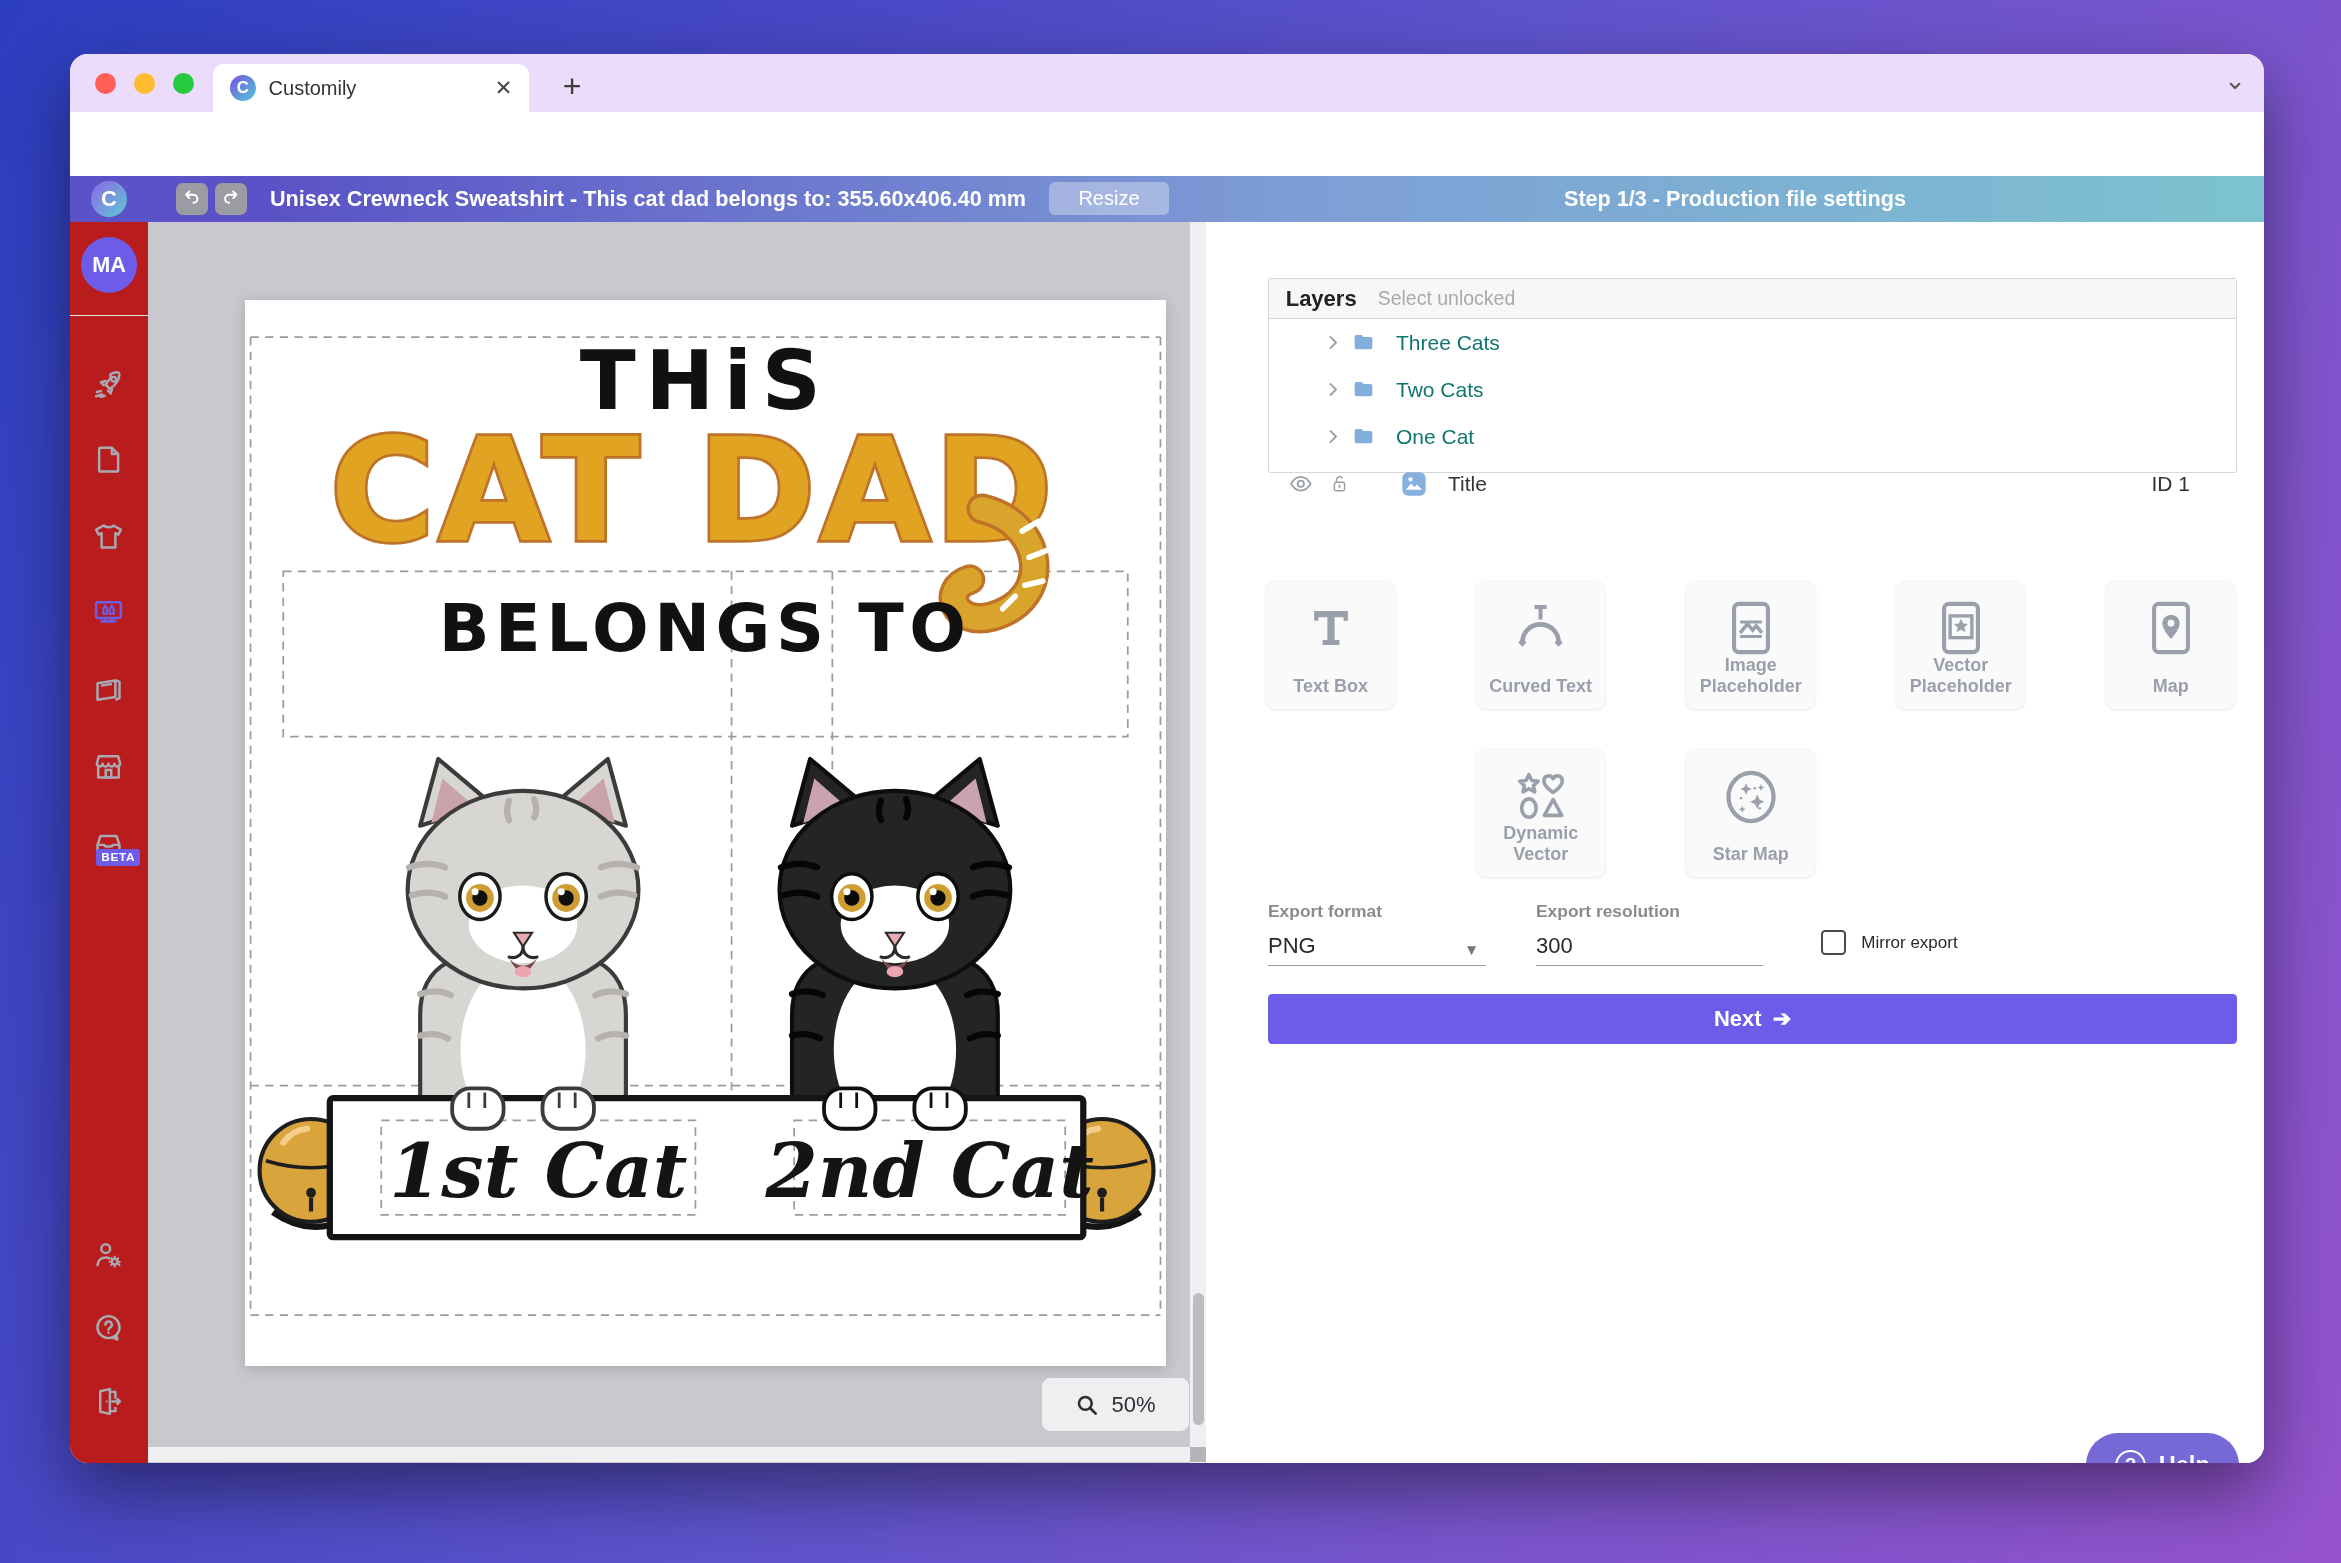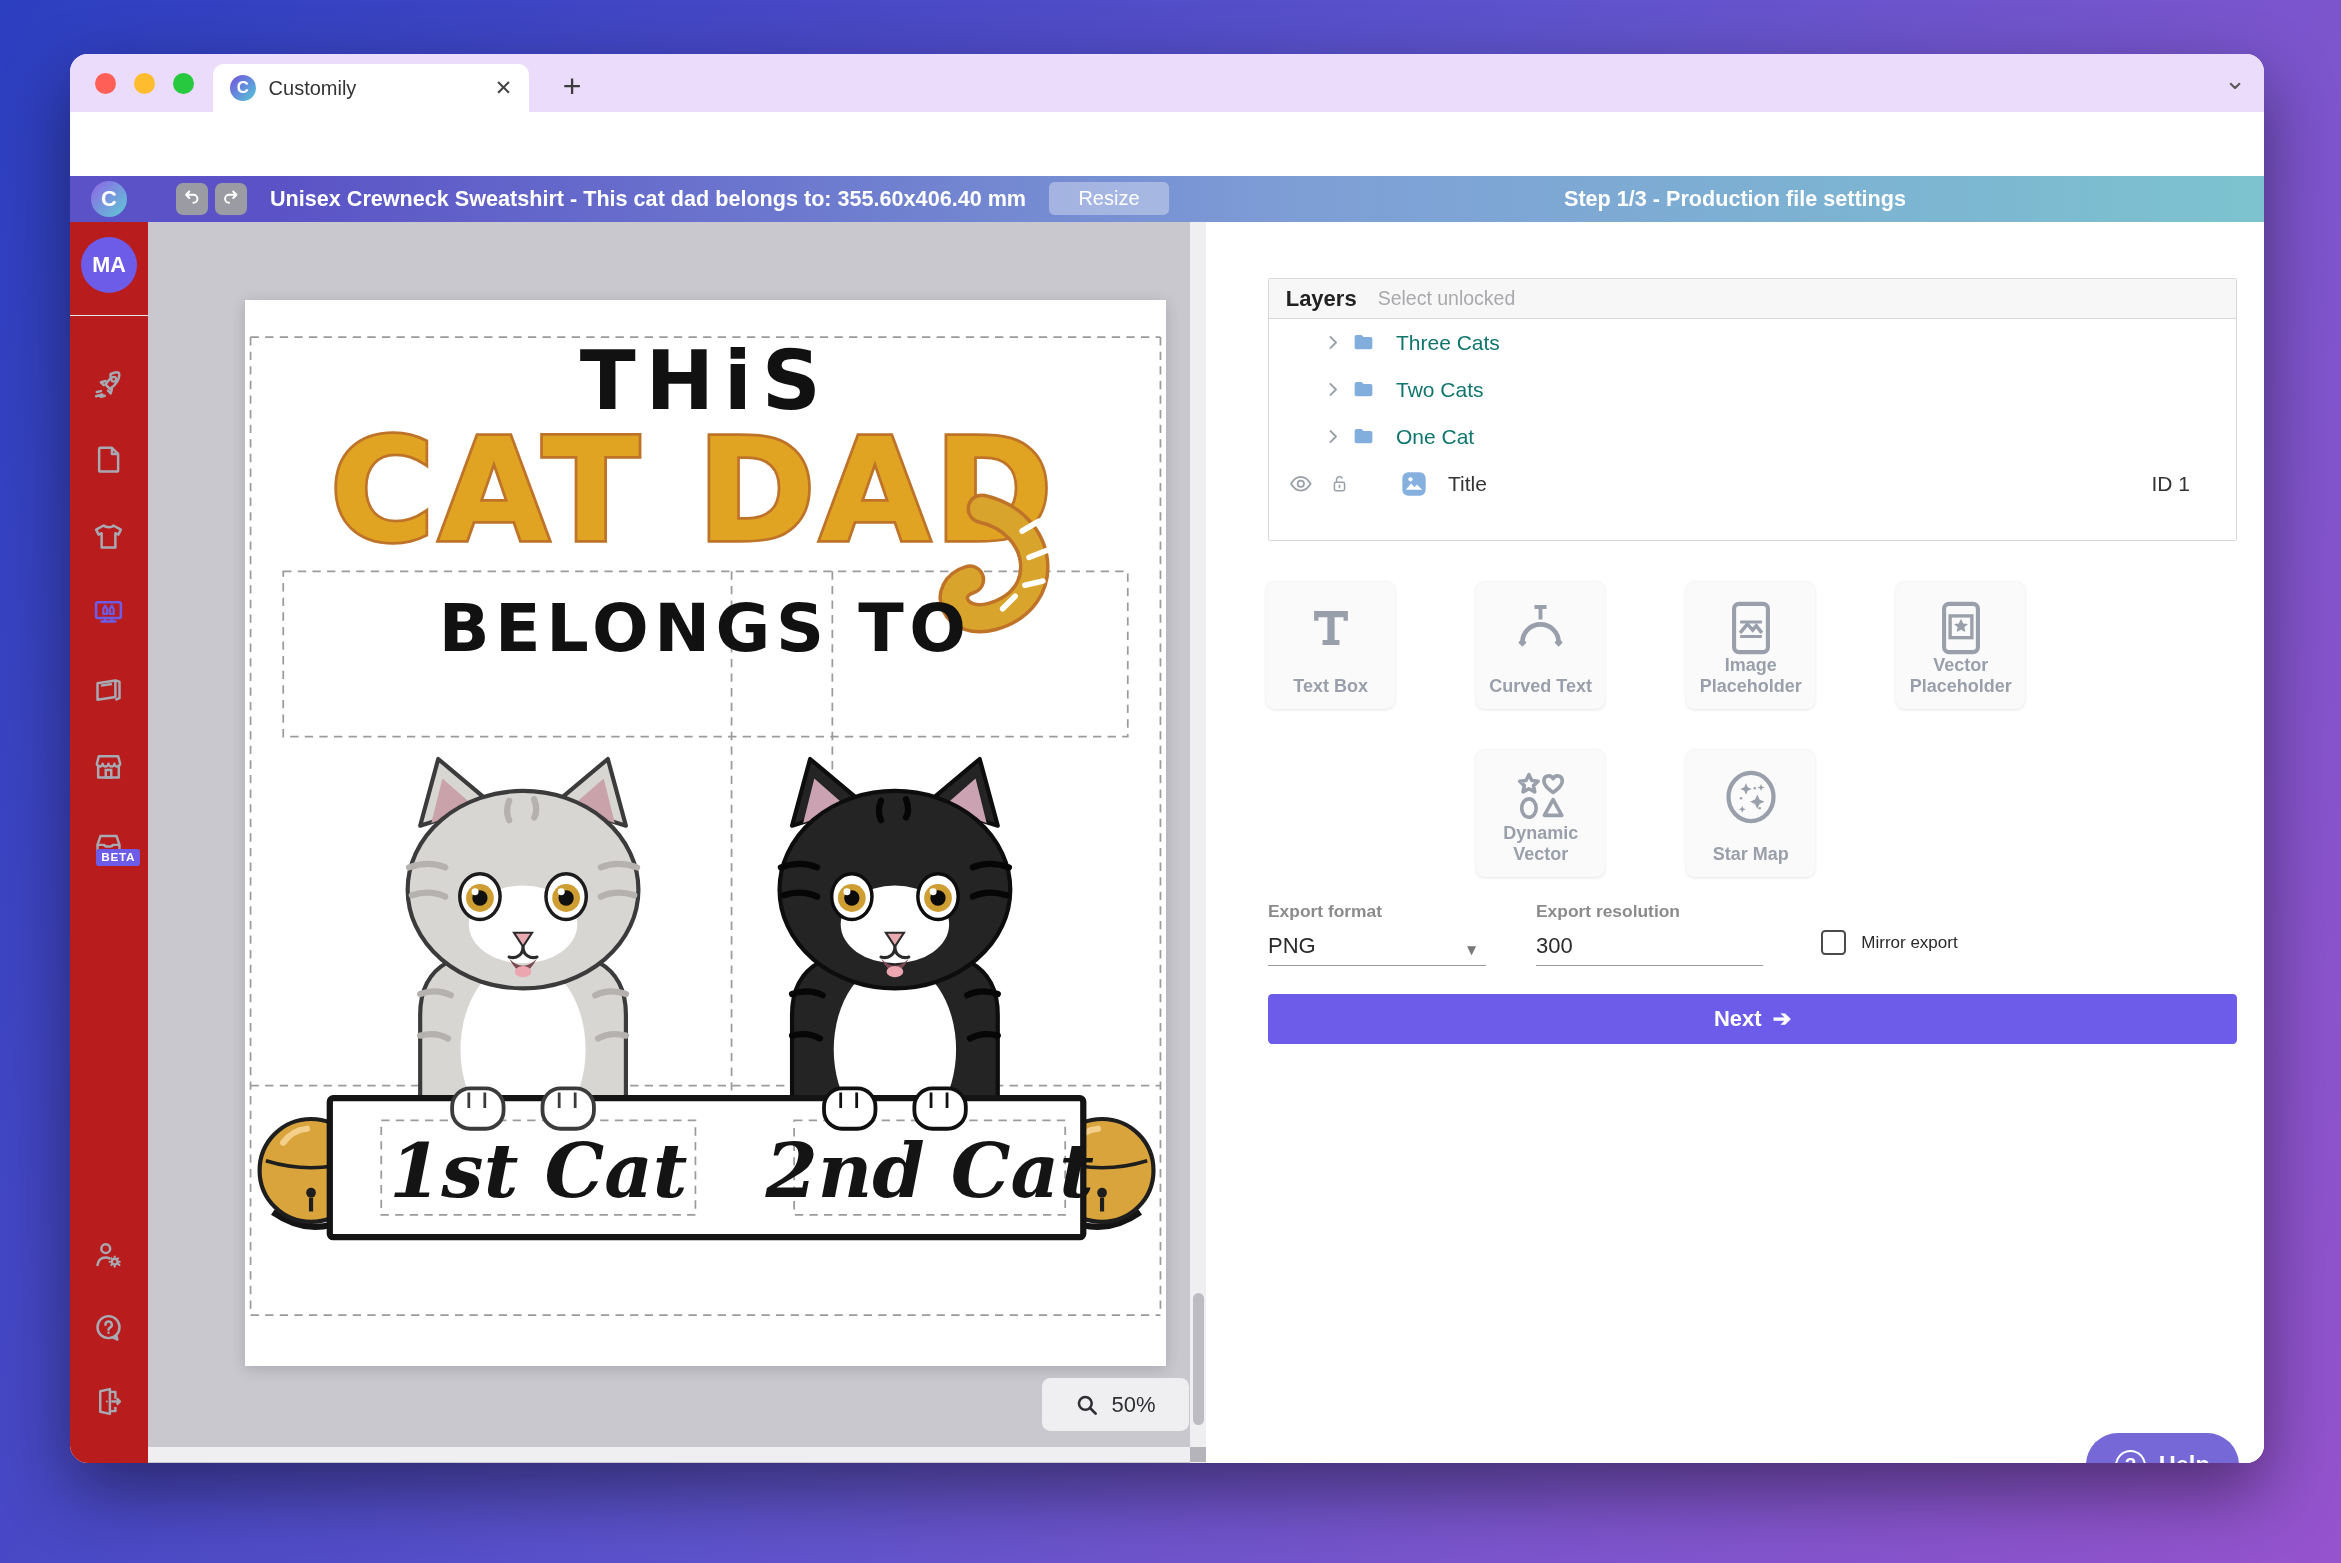--- a/index.html
+++ b/index.html
@@ -75,21 +75,21 @@
   .zoom-pill { position:absolute; left:894px; top:1156px; width:147px; height:53px; background:#efeef0;
     border-radius:8.3px; display:flex; align-items:center; justify-content:center; gap:12.5px;
     font-size:22px; color:#2e2e33; }
   .vsb { position:absolute; left:1042px; top:0; width:16.7px; height:1241px; background:#efeff1; }
   .vsb-thumb { position:absolute; left:2.8px; top:1071px; width:11px; height:132px; border-radius:5.6px; background:#bcbcc2;}
   .hsb { position:absolute; left:0; top:1225px; width:1058px; height:15.3px; background:#efeff1; }
   .sb-corner { position:absolute; left:1042px; top:1225px; width:16.7px; height:15.3px; background:#b4b4ba; }
 
   
   .rpanel { position:absolute; left:1136px; top:0; width:1058px; height:1241px; background:#fff; }
-  .layers-box { position:absolute; left:62px; top:56px; width:969px; height:263px;
+  .layers-box { position:absolute; left:62px; top:56px; width:969px; height:195px;
     border:0.7px solid #d8d8d8; border-radius:2.1px; background:#fff; }
   .layers-head { position:relative; height:40px; background:#f7f7f7; border-bottom:0.7px solid #d8d8d8;
     display:flex; align-items:center; padding-left:16.7px; gap:21px; }
   .layers-title { font-size:22px; font-weight:bold; color:#222; }
   .layers-sub { font-size:19.5px; color:#a9a9ad; }
   .lrow { position:relative; height:47px; display:flex; align-items:center; }
   .lrow .chev { position:absolute; left:53px; top:12.5px; }
   .lrow .folder { position:absolute; left:82px; top:11px; }
   .lrow .flabel { position:absolute; left:127px; font-size:21px; color:#0f766e; }
   .lrow .eye { position:absolute; left:19.5px; top:14px; }
@@ -471,20 +471,30 @@
       <div class="card r1 c4">
         <div class="c-ic">
           <svg width="54" height="58" viewBox="0 0 22 24">
             <rect x="4" y="2" width="14" height="20" rx="2" fill="none" stroke="#9aa0ab" stroke-width="1.7"></rect>
             <rect x="6.5" y="7" width="9" height="9" fill="none" stroke="#9aa0ab" stroke-width="1.4"></rect>
             <path d="M11 8.2l.9 1.9 2 .2-1.5 1.4.4 2-1.8-1-1.8 1 .4-2-1.5-1.4 2-.2z" fill="#9aa0ab"></path>
           </svg>
         </div>
         <div class="c-label">Vector Placeholder</div>
       </div>
+      <div class="card r1 c5">
+        <div class="c-ic">
+          <svg width="54" height="58" viewBox="0 0 22 24">
+            <rect x="4" y="2" width="14" height="20" rx="2" fill="none" stroke="#9aa0ab" stroke-width="1.7"></rect>
+            <path d="M11 6.5a3.6 3.6 0 0 1 3.6 3.6c0 2.6-3.6 6.4-3.6 6.4s-3.6-3.8-3.6-6.4A3.6 3.6 0 0 1 11 6.5z" fill="#9aa0ab"></path>
+            <circle cx="11" cy="10" r="1.4" fill="#fafafa"></circle>
+          </svg>
+        </div>
+        <div class="c-label">Map</div>
+      </div>
 
       <div class="card r2 c2">
         <div class="c-ic">
           <svg width="58" height="58" viewBox="0 0 24 24" fill="none" stroke="#9aa0ab" stroke-width="1.5">
             <path d="M7 3.2l1.2 2.4 2.6.3-1.9 1.8.5 2.6L7 9l-2.4 1.3.5-2.6-1.9-1.8 2.6-.3z" stroke-linejoin="round"></path>
             <path d="M17 10.5s-3.8-2.2-3.8-4.8a2 2 0 0 1 3.8-.9 2 2 0 0 1 3.8.9c0 2.6-3.8 4.8-3.8 4.8z" stroke-linejoin="round"></path>
             <ellipse cx="7" cy="17" rx="3" ry="3.8"></ellipse>
             <path d="M17 13.5l3.6 6.5h-7.2z" stroke-linejoin="round"></path>
           </svg>
         </div>

